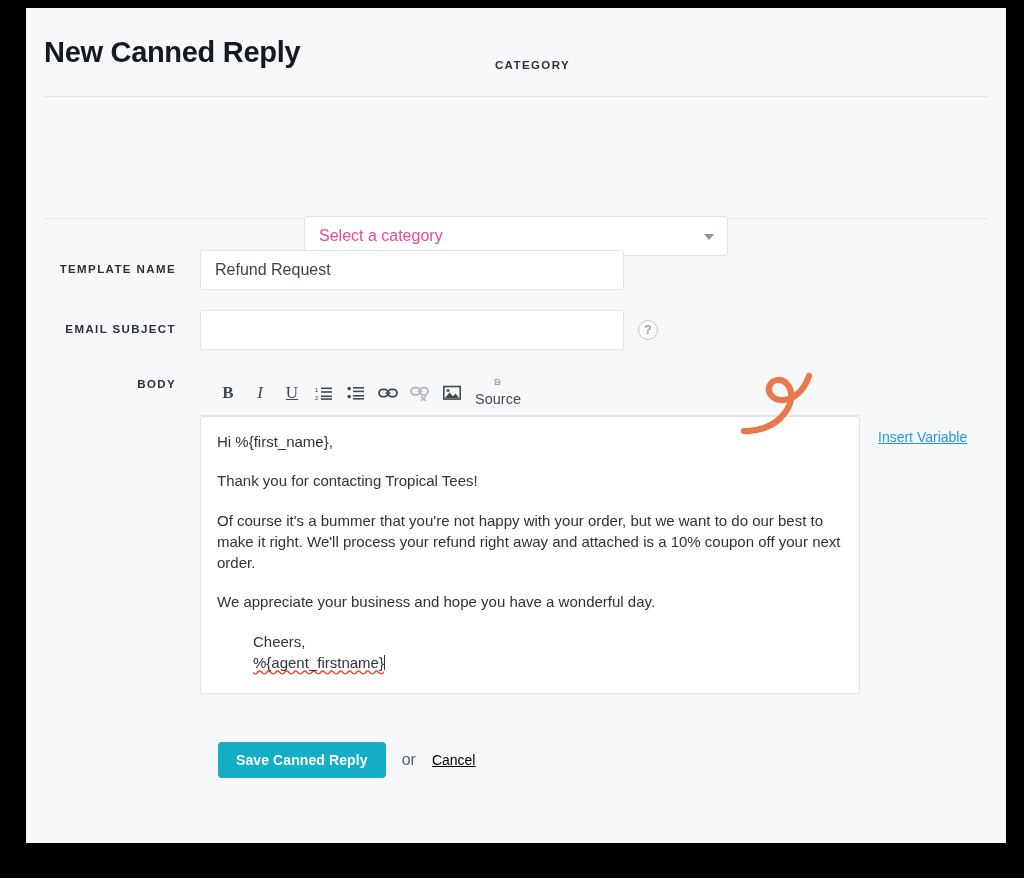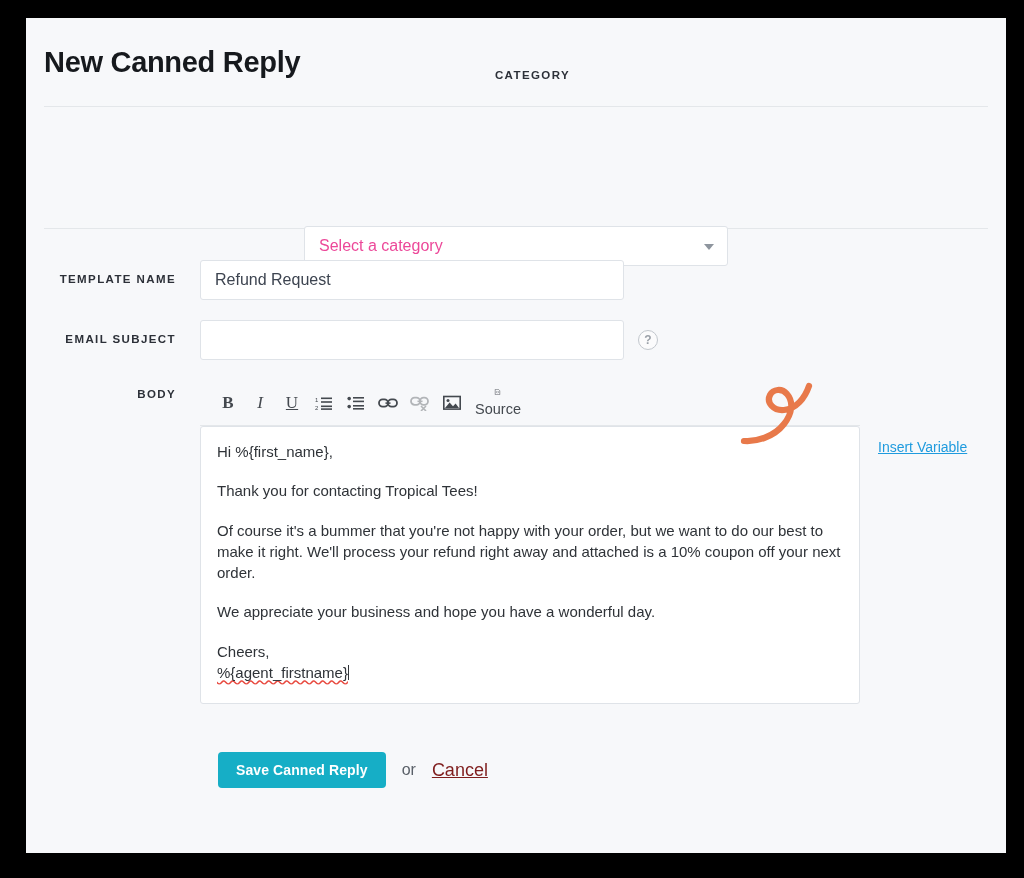--- a/index.html
+++ b/index.html
@@ -6,21 +6,21 @@
   html, body {
     margin: 0; padding: 0;
     width: 1024px; height: 878px;
     background: #000000;
     font-family: "Liberation Sans", sans-serif;
     -webkit-font-smoothing: antialiased;
   }
 
   #app {
     position: absolute;
-    left: 26px; top: 18px;
+    left: 26px; top: 8px;
     width: 980px; height: 835px;
     background: #f7f8fa;
     overflow: hidden;
   }
 
   
   .page-header {
     height: 88px;
     display: flex;
     align-items: center;
@@ -166,21 +166,21 @@
     border-radius: 3px;
     padding: 14px 16px;
     overflow: hidden;
   }
   .editor-body p {
     margin: 0 0 18px 0;
     font-size: 15px;
     line-height: 1.42;
     color: #2f3338;
   }
-  .editor-body p:last-child { margin-bottom: 0; }
+  .editor-body p:last-child { margin-bottom: 0; margin-left: 36px; }
   .spellerr {
     text-decoration: underline wavy #e8493f;
     text-decoration-skip-ink: none;
   }
   .caretbar {
     display: inline-block;
     width: 1px;
     height: 15px;
     background: #2f3338;
     vertical-align: -2px;
@@ -216,22 +216,22 @@
     letter-spacing: 0.1px;
     cursor: pointer;
     font-family: "Liberation Sans", sans-serif;
   }
   .or-text {
     margin: 0 16px;
     font-size: 16px;
     color: #5a6068;
   }
   .cancel-link {
-    font-size: 18px;
-    color: #7f1d1d;
+    font-size: 14px;
+    color: #000000;
     text-decoration: underline;
     cursor: pointer;
   }
 
   
   .annotation {
     position: absolute;
     left: 700px; top: 340px;
     width: 110px; height: 95px;
     pointer-events: none;

